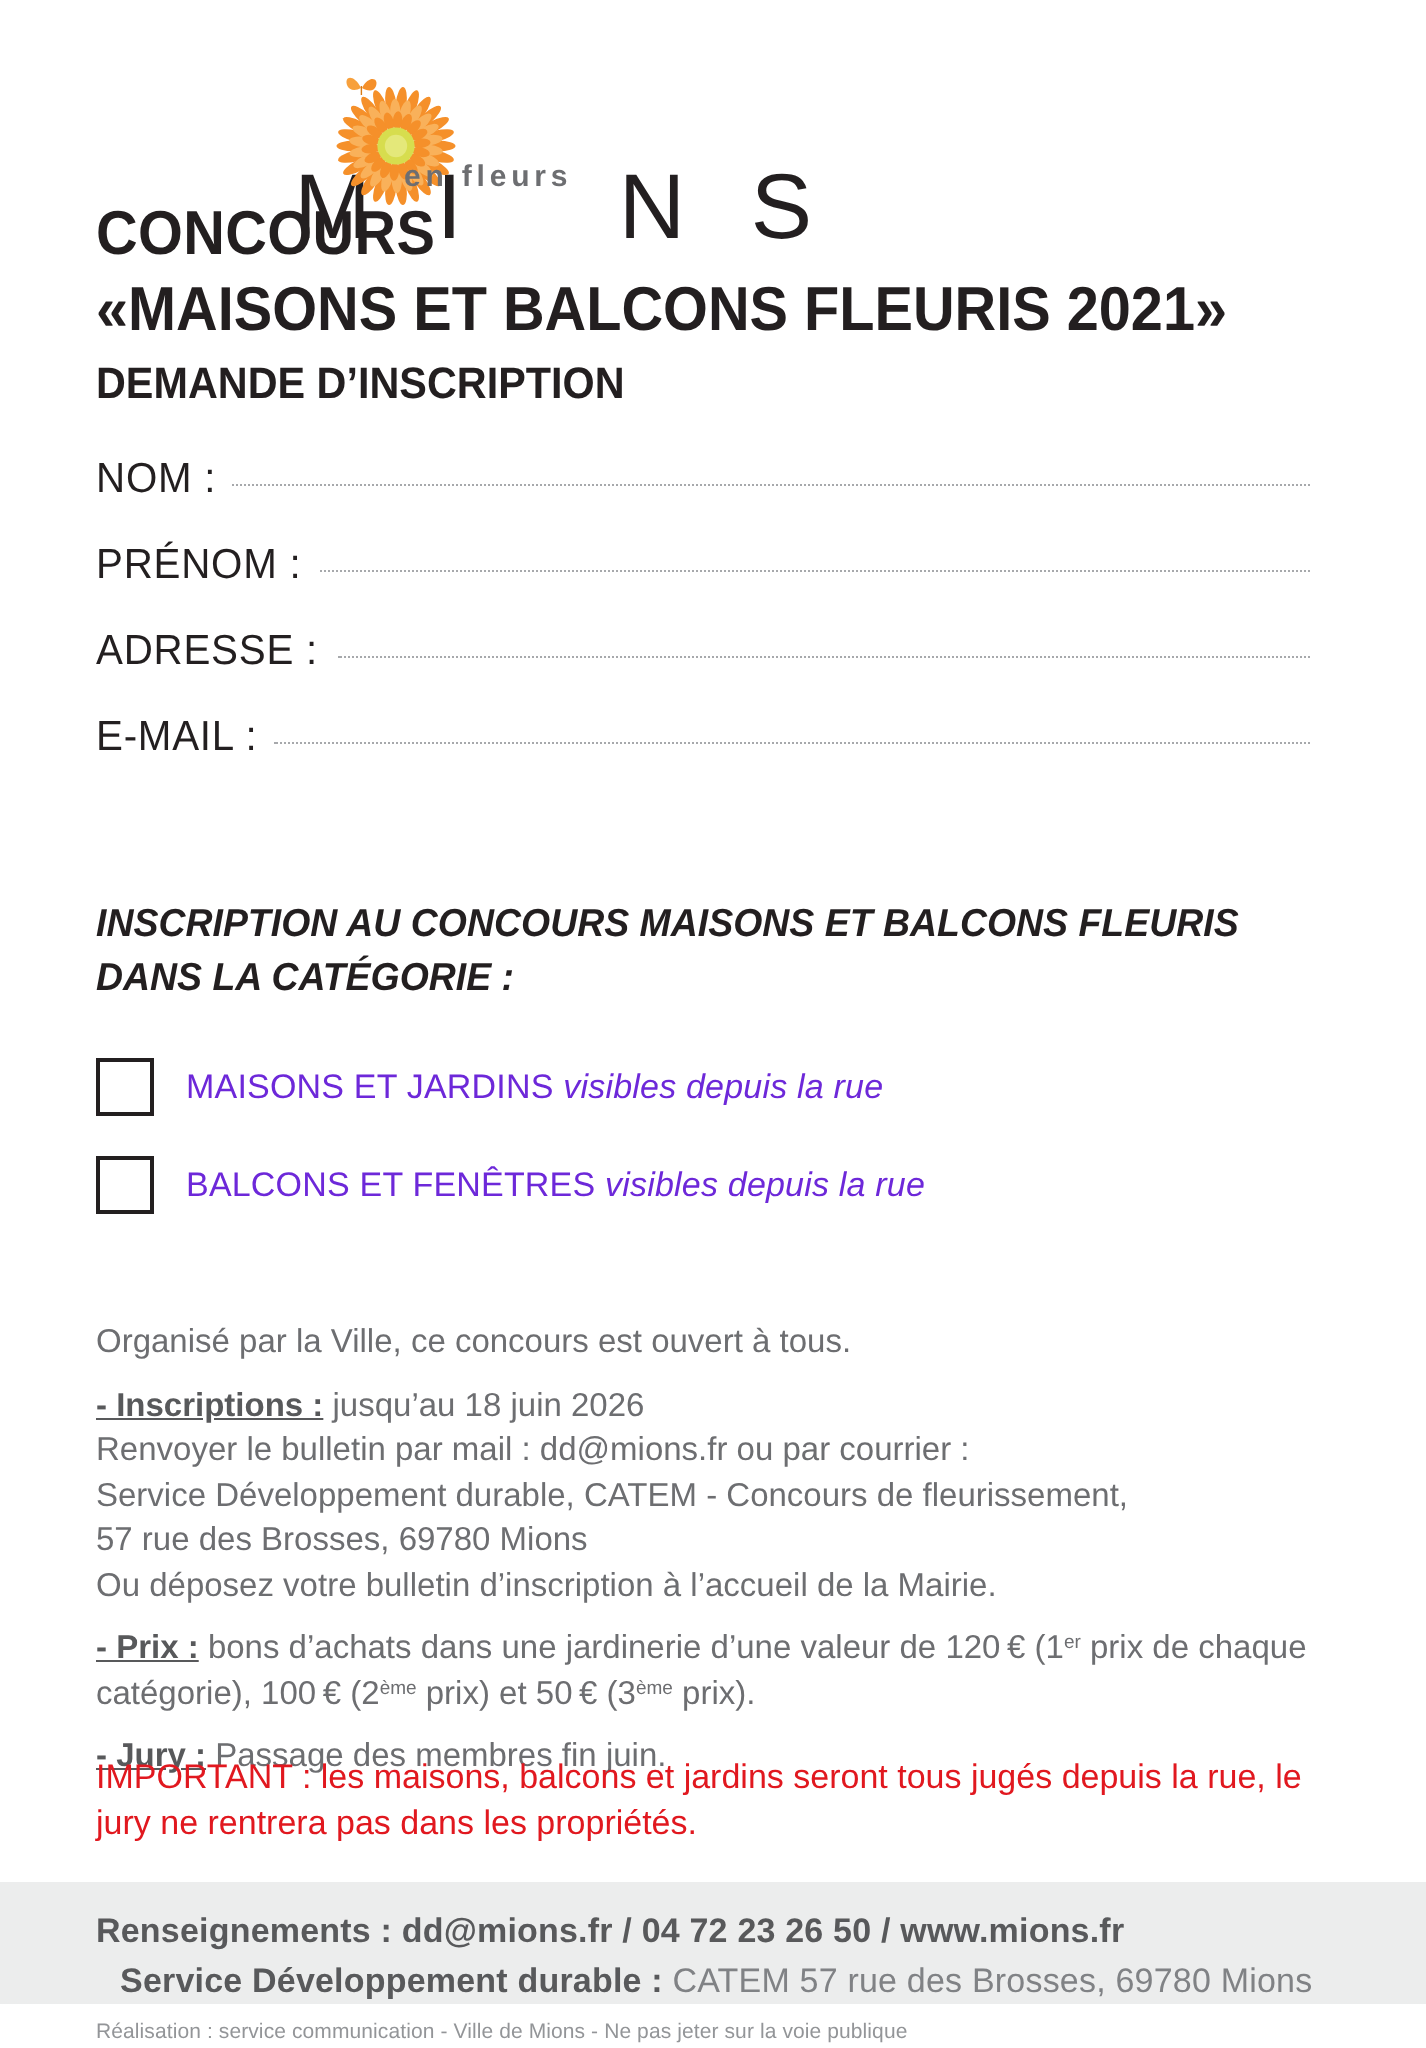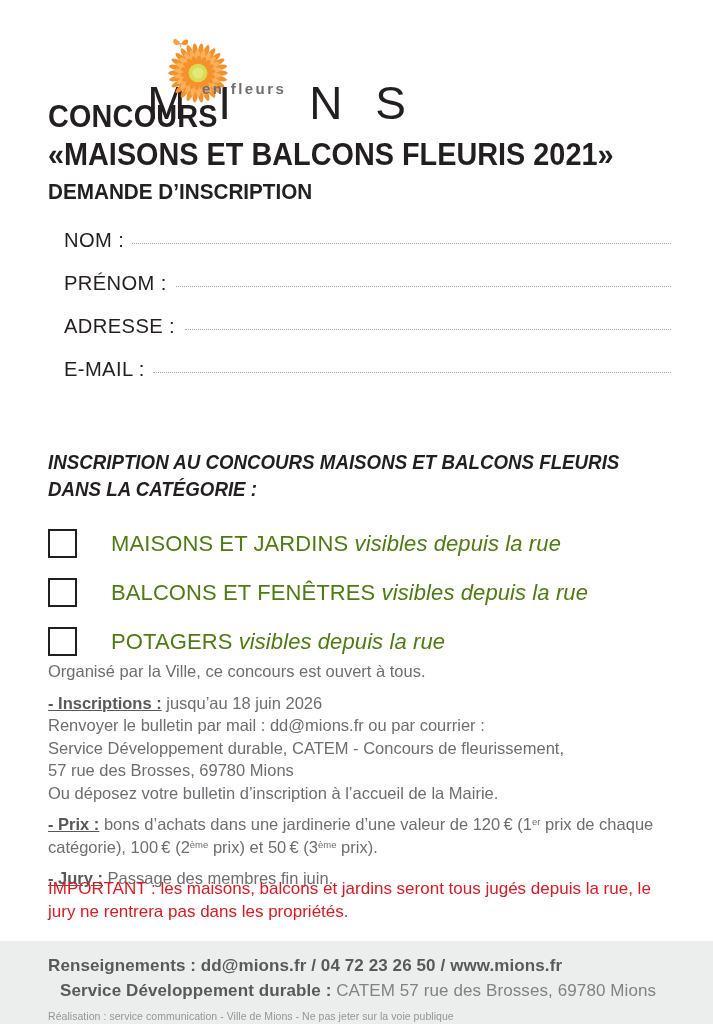--- a/index.html
+++ b/index.html
@@ -93,21 +93,21 @@
     line-height: 1.2;
     color: #231f20;
     margin-top: 6px;
     transform: scaleX(0.94);
     transform-origin: left center;
   }
 
   
   .fields {
     position: absolute;
-    left: 64px;
+    left: 48px;
     top: 228px;
     width: 607px;
   }
   .field-row {
     display: flex;
     align-items: baseline;
     height: 43px;
   }
   .field-label {
     font-size: 21px;
@@ -157,23 +157,23 @@
   }
   .checkbox {
     width: 29px;
     height: 29px;
     border: 2px solid #231f20;
     background: #ffffff;
     box-sizing: border-box;
     flex: 0 0 auto;
   }
   .check-label {
-    margin-left: 34px;
-    font-size: 22px;
-    color: #4d7c0f;
+    margin-left: 16px;
+    font-size: 17px;
+    color: #6d28d9;
     letter-spacing: 0.1px;
     white-space: nowrap;
   }
   .check-label .ital {
     font-style: italic;
   }
 
   
   .body-text {
     position: absolute;
@@ -208,21 +208,21 @@
     line-height: 22.5px;
     color: #e1181f;
   }
 
   
   .footer {
     position: absolute;
     left: 0;
     top: 941px;
     width: 713px;
-    height: 83px;
+    height: 61px;
     background: #eceded;
   }
   .footer-inner {
     position: absolute;
     left: 48px;
     top: 12px;
     width: 640px;
   }
   .f-line1 {
     font-size: 17px;
@@ -374,24 +374,20 @@
 
 <div class="checks">
   <div class="check-row">
     <span class="checkbox"></span>
     <span class="check-label"><span>MAISONS ET JARDINS</span> <span class="ital">visibles depuis la rue</span></span>
   </div>
   <div class="check-row">
     <span class="checkbox"></span>
     <span class="check-label"><span>BALCONS ET FENÊTRES</span> <span class="ital">visibles depuis la rue</span></span>
   </div>
-  <div class="check-row">
-    <span class="checkbox"></span>
-    <span class="check-label"><span>POTAGERS</span> <span class="ital">visibles depuis la rue</span></span>
-  </div>
 </div>
 
 <div class="body-text">
   <p>Organisé par la Ville, ce concours est ouvert à tous.</p>
 
   <p class="para-gap"><b>-  Inscriptions :</b><span> jusqu’au 18 juin 2026</span></p>
   <p>Renvoyer le bulletin par mail : dd@mions.fr ou par courrier :</p>
   <p>Service Développement durable, CATEM - Concours de fleurissement,</p>
   <p>57 rue des Brosses, 69780 Mions</p>
   <p>Ou déposez votre bulletin d’inscription à l’accueil de la Mairie.</p>

